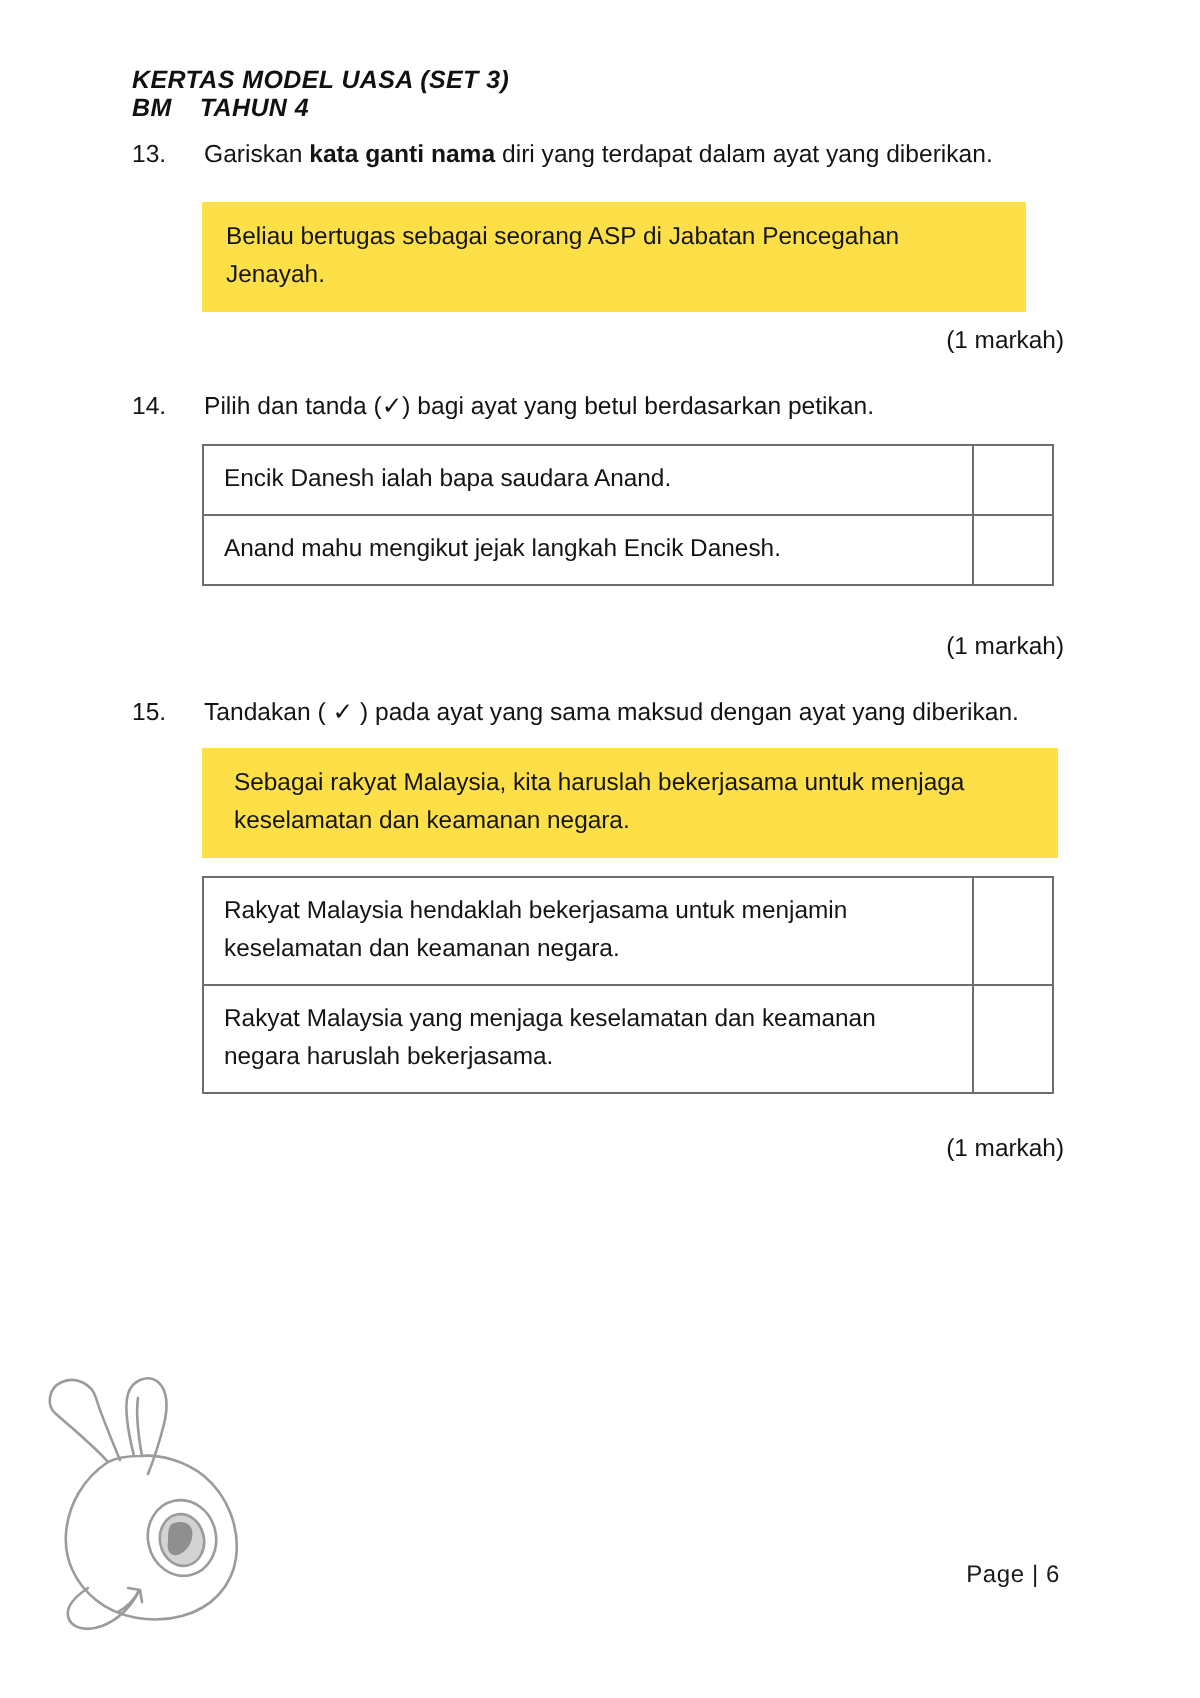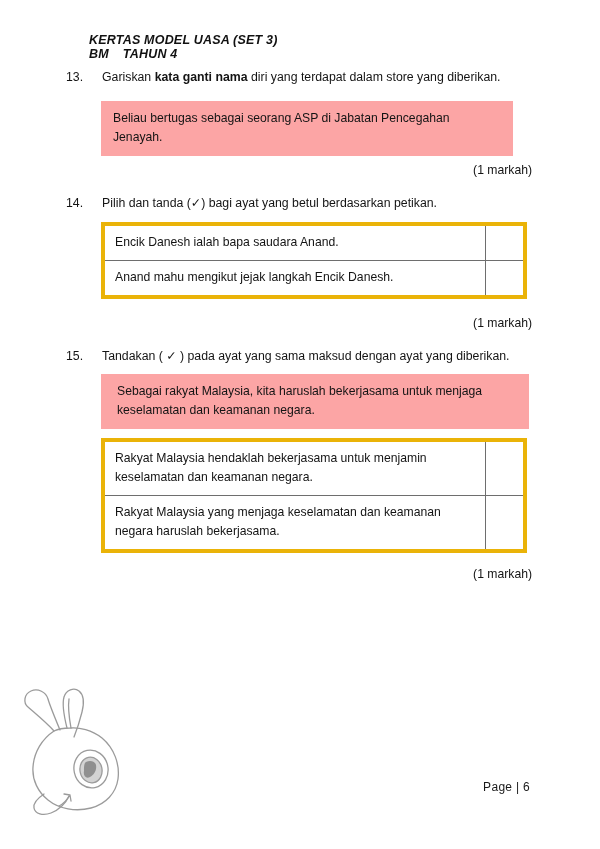--- a/index.html
+++ b/index.html
@@ -34,21 +34,20 @@
     font-style: italic;
     font-weight: bold;
     font-size: 12.5px;
     letter-spacing: 0.2px;
     color: #111;
     flex-direction: column;
   }
   .doc-header .hdr-right {
     display: flex;
     gap: 14px;
-    margin-left: 23px;
   }
 
   
   .question {
     position: absolute;
     left: 66px;
     width: 480px;
   }
   .q-line {
     display: flex;
@@ -63,33 +62,33 @@
     font-size: 12.3px;
   }
   .q-text {
     flex: 1 1 auto;
   }
   .q-text b { font-weight: bold; }
 
   
   .blue-box {
     position: absolute;
-    background: #fca5a5;
+    background: #fde047;
     box-sizing: border-box;
     padding: 8px 12px 9px 12px;
     font-size: 12.2px;
     line-height: 1.55;
     color: #141414;
   }
 
   
   .ans-table {
     position: absolute;
     box-sizing: border-box;
-    border: 4px solid #eab308;
+    border: 1px solid #eab308;
     border-collapse: collapse;
     width: 426px;
     background: #fff;
     table-layout: fixed;
   }
   .ans-table td {
     border: 1px solid #6e6e6e;
     box-sizing: border-box;
     font-size: 12.2px;
     line-height: 1.55;
@@ -146,21 +145,21 @@
     <span>KERTAS MODEL UASA (SET 3)</span>
     <span class="hdr-right">
       <span>BM</span>
       <span>TAHUN 4</span>
     </span>
   </div>
 
   <div class="question" style="top:69px;">
     <div class="q-line">
       <span class="q-num">13.</span>
-      <span class="q-text"><span>Gariskan </span><b>kata ganti nama</b><span> diri yang terdapat dalam store yang diberikan.</span></span>
+      <span class="q-text"><span>Gariskan </span><b>kata ganti nama</b><span> diri yang terdapat dalam ayat yang diberikan.</span></span>
     </div>
   </div>
 
   <div class="blue-box" style="left:101px; top:101px; width:412px;">
     <span>Beliau bertugas sebagai seorang ASP di Jabatan Pencegahan Jenayah.</span>
   </div>
 
   <div class="marks" style="left:360px; top:142px; width:172px;">(1 markah)</div>
 
   <div class="question" style="top:195px;">

